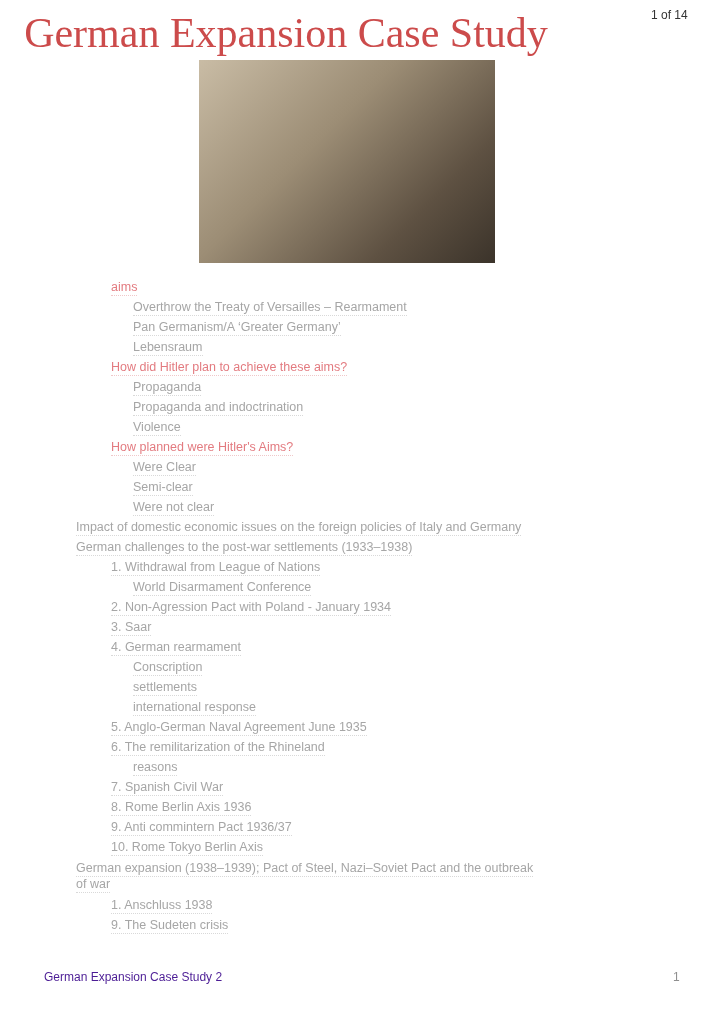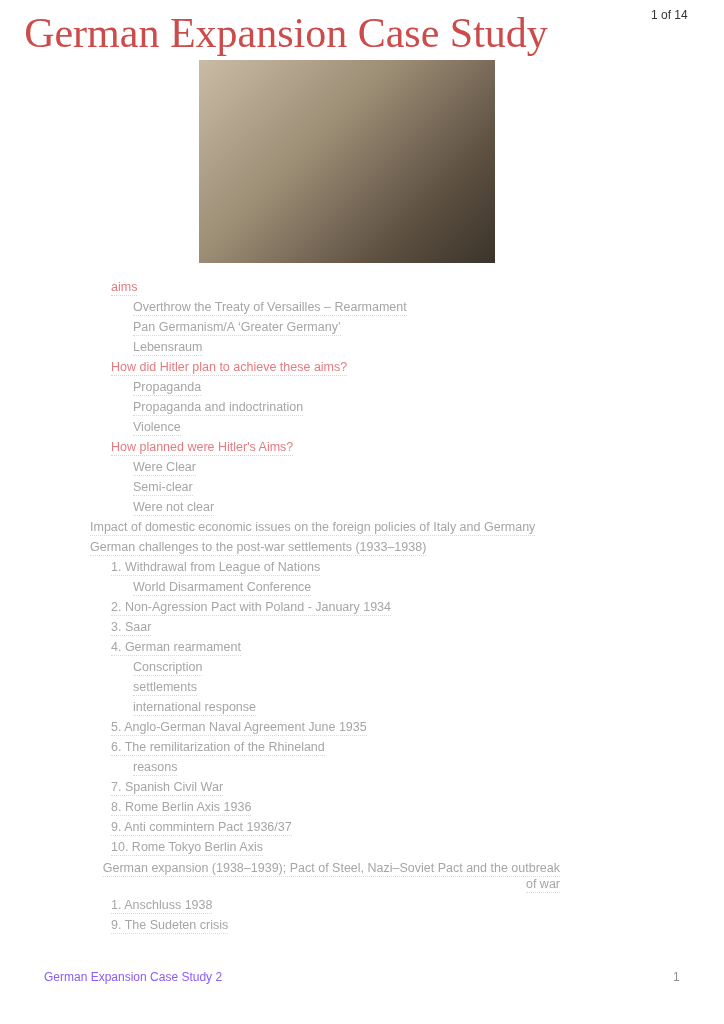--- a/index.html
+++ b/index.html
@@ -6,25 +6,25 @@
   body { width: 724px; height: 1024px; position: relative; overflow: hidden; font-family: "Liberation Sans", sans-serif; }
   .page-counter { position: absolute; top: 8px; left: 651px; font-size: 12px; color: #333333; font-family: "Liberation Sans", sans-serif; }
   .title { position: absolute; top: 8px; left: 0; width: 576px; text-align: center; margin: 0; padding-left: 0; font-family: "Liberation Serif", serif; font-weight: normal; font-size: 42px; line-height: 50px; color: #cc4b4b; letter-spacing: 0px; }
   .title span { position: relative; left: -2px; }
   .photo { position: absolute; left: 199px; top: 60px; width: 296px; height: 203px; background: linear-gradient(135deg, #c9bca5 0%, #9c8d75 40%, #5e5142 75%, #3b332a 100%); }
   .photo .caption-note { position:absolute; left:0; right:0; bottom:6px; text-align:center; font-size:10px; color:#efe6d6; opacity:0.0; }
   .toc { position: absolute; top: 278px; left: 0; width: 724px; margin: 0; padding: 0; list-style: none; }
   .toc-item { position: absolute; font-size: 12.5px; line-height: 16px; white-space: nowrap; }
   .toc-item a { color: #a6a6a6; text-decoration: none; border-bottom: 1px dotted #d9d9d9; padding-bottom: 1px; }
   .toc-item.red a { color: #e37b80; border-bottom-color: #f0c8ca; }
-  .lvl0 { left: 90px; text-align: right; }
+  .lvl0 { left: 76px; }
   .lvl1 { left: 111px; }
   .lvl2 { left: 133px; }
   .wrap { white-space: normal; width: 470px; }
-  .footer-left { position: absolute; left: 44px; top: 970px; font-size: 12px; color: #8b5cf6; }
+  .footer-left { position: absolute; left: 44px; top: 970px; font-size: 12px; color: #4c1d95; }
   .footer-right { position: absolute; left: 673px; top: 970px; font-size: 12px; color: #8f8f8f; }
 </style>
 </head>
 <body>
 
 <div class="page-counter">1 of 14</div>
 
 <h1 class="title"><span>German Expansion Case Study</span></h1>
 
 <div class="photo">

